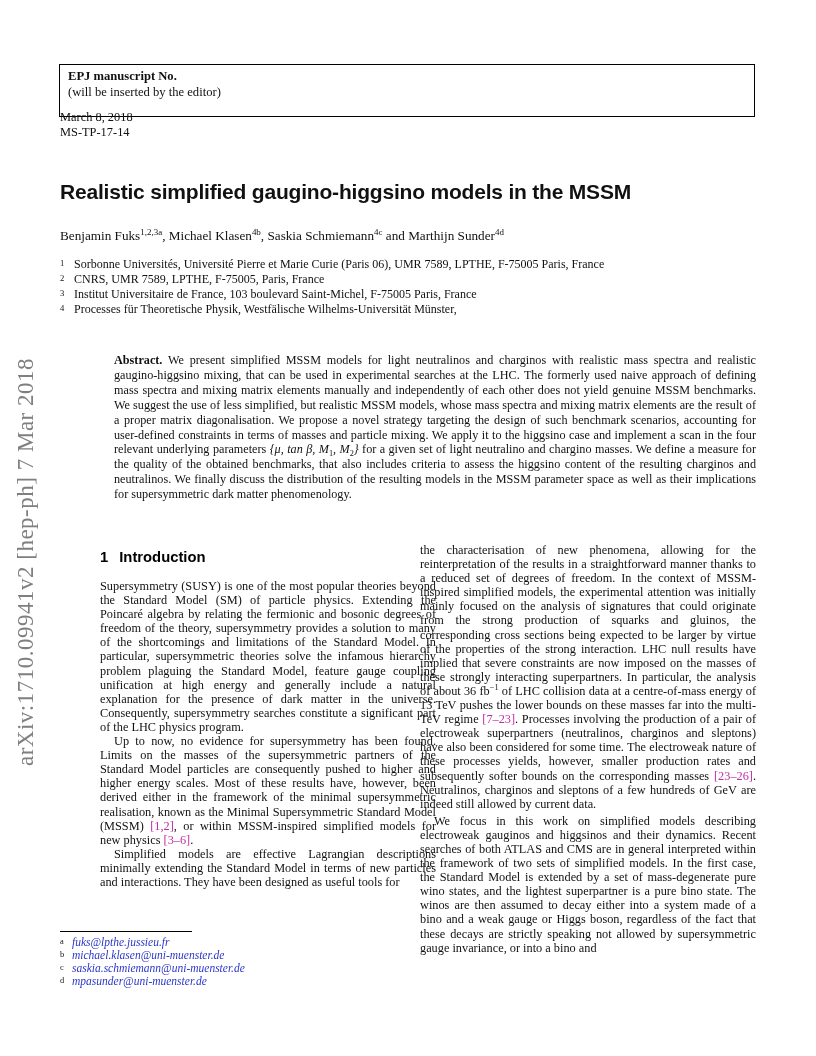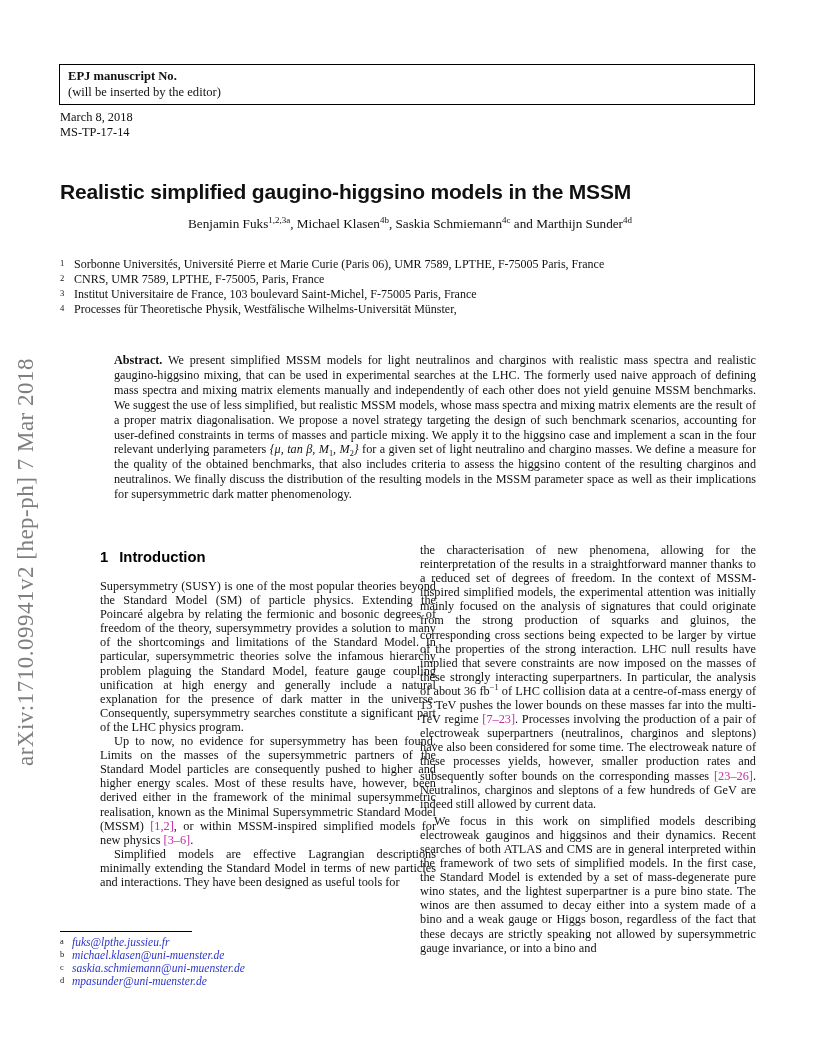--- a/index.html
+++ b/index.html
@@ -12,34 +12,34 @@
   body{
     width:816px;height:1056px;position:relative;overflow:hidden;
     font-family:"Liberation Serif", serif;color:var(--ink);
     -webkit-font-smoothing:antialiased;
   }
   .abs{position:absolute;}
 
   
   .mbox{
     left:59px;top:64px;width:696px;box-sizing:border-box;
-    border:1px solid #000;padding:3px 8px 4px 8px;
+    border:1px solid #000;padding:3px 8px 16px 8px;
     font-size:12.6px;line-height:16px;
   }
   .mbox .b{font-weight:bold;}
 
   .meta{left:60px;top:110px;font-size:12.4px;line-height:15px;}
 
   
   .title{
     left:60px;top:179px;width:700px;
     font-family:Liberation Sans, sans-serif;font-weight:bold;
     font-size:21px;line-height:25px;letter-spacing:-0.2px;
   }
-  .authors{left:60px;top:216px;width:700px;font-size:13.2px;line-height:16px;text-align:center;}
+  .authors{left:60px;top:228px;width:700px;font-size:13.2px;line-height:16px;}
   sup{font-size:68%;line-height:0;vertical-align:super;}
   sub{font-size:68%;line-height:0;vertical-align:sub;}
 
   
   .affils{left:60px;top:257px;width:700px;font-size:12px;line-height:15px;}
   .affil{display:flex;}
   .affil .num{
     flex:none;width:14px;font-size:8.6px;position:relative;top:-1px;
   }
   .affil .atext{flex:1;}

